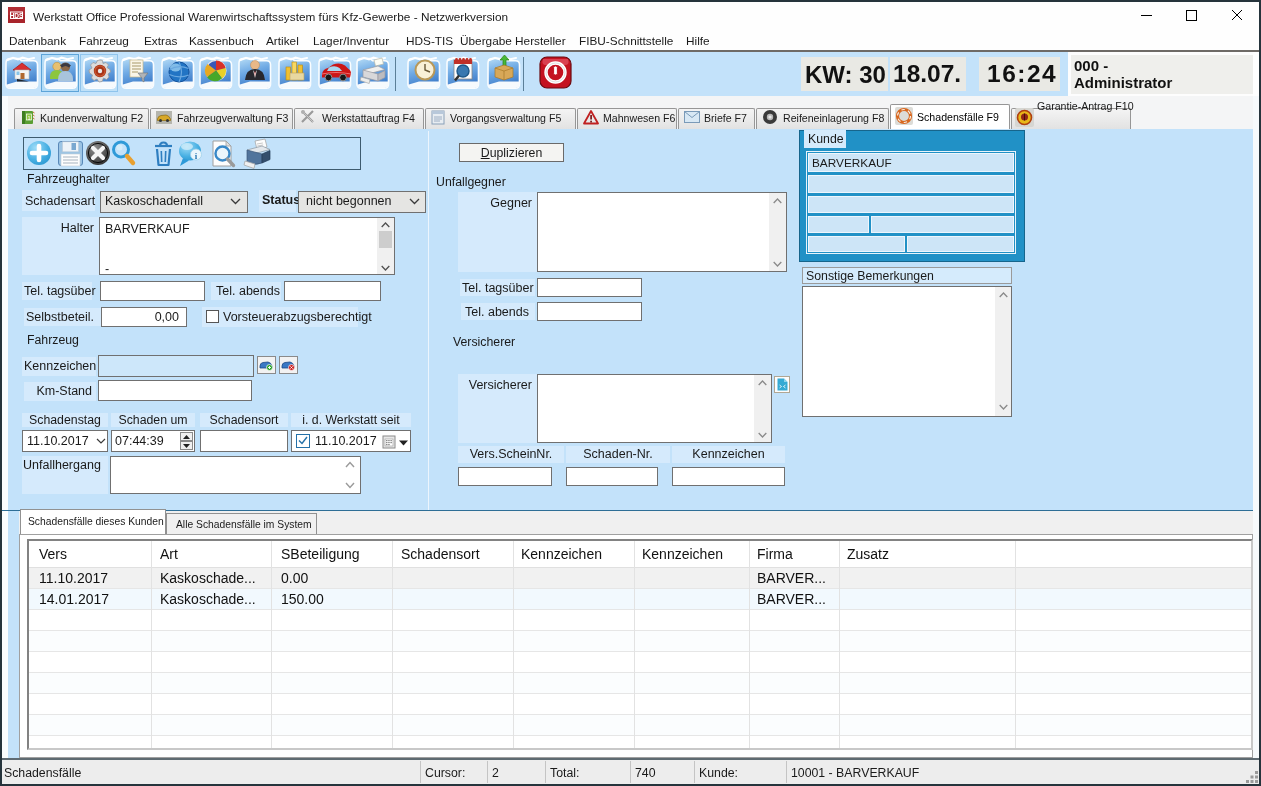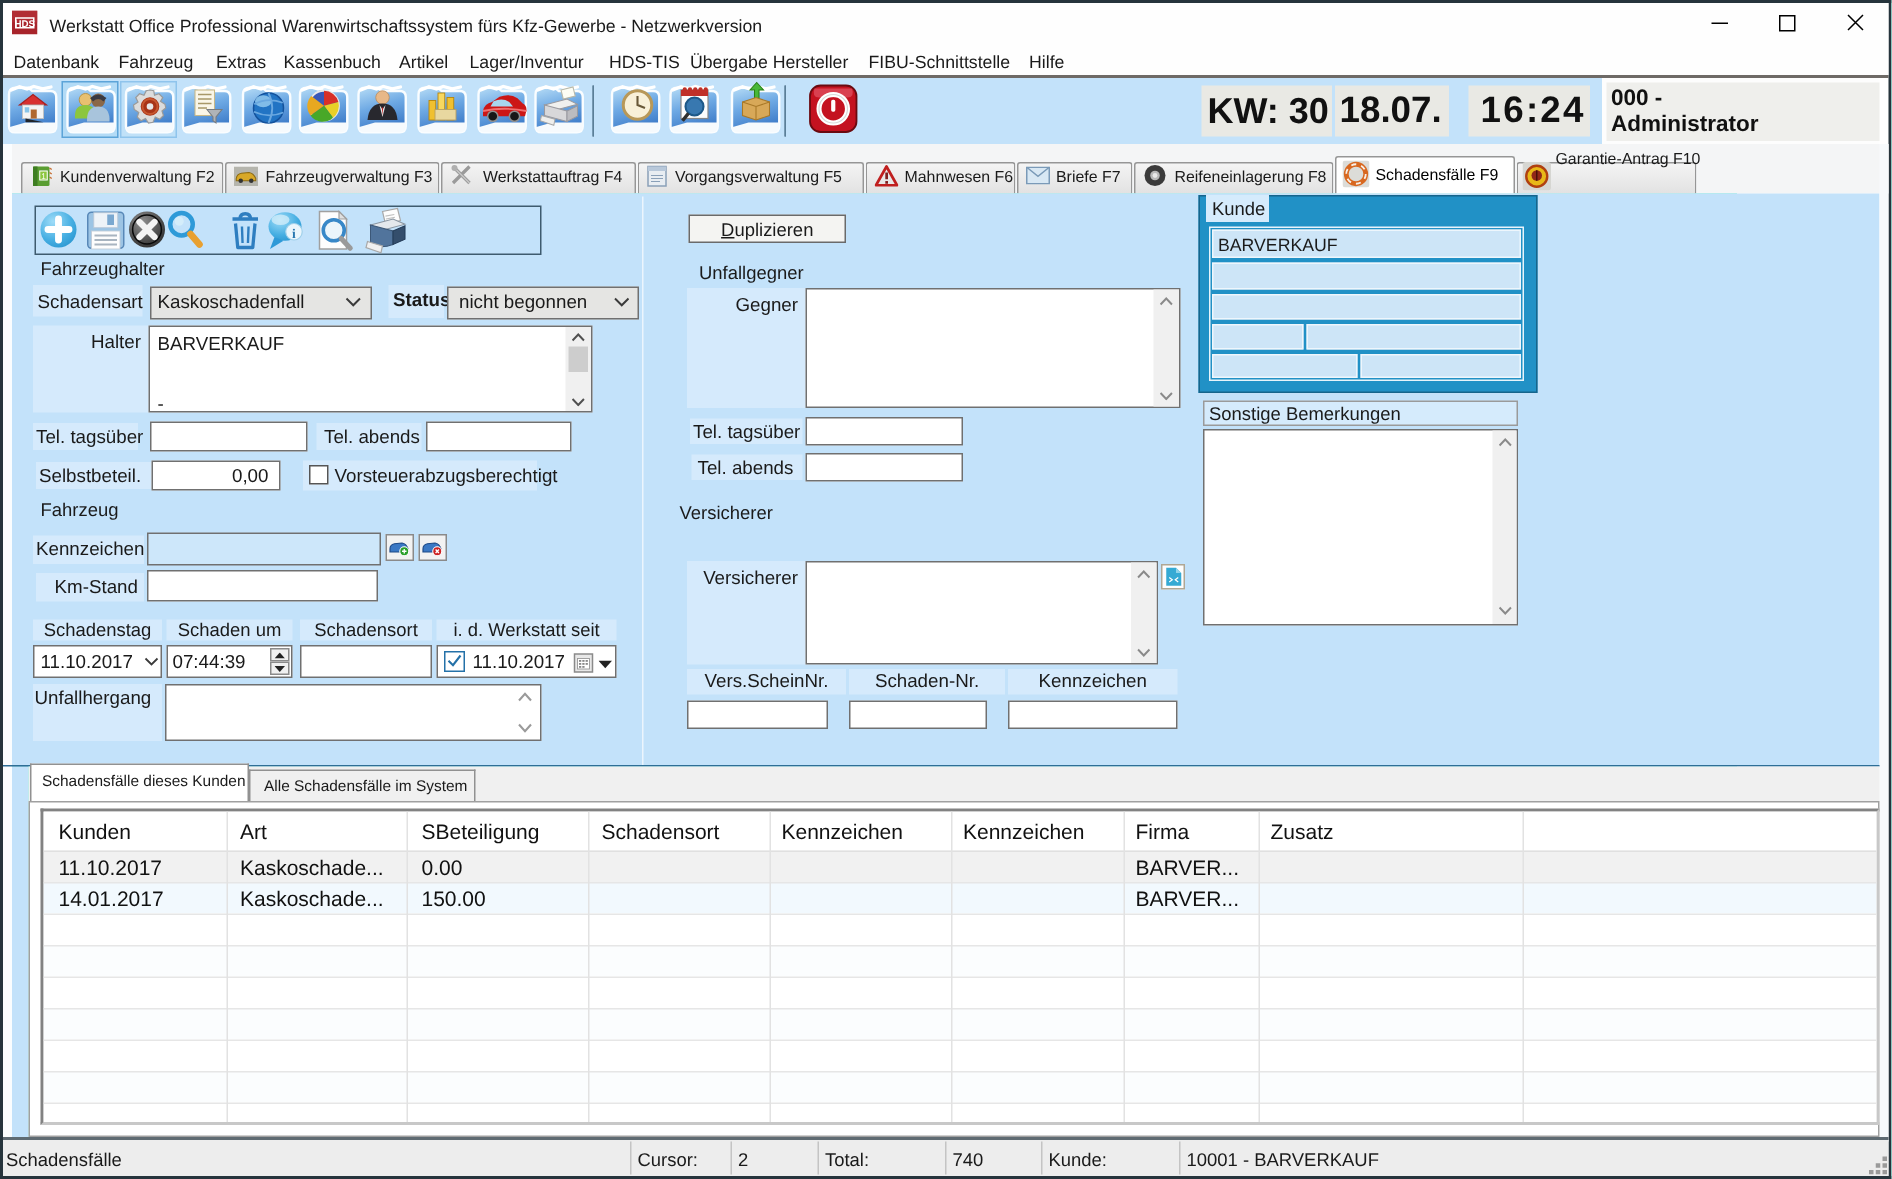--- a/index.html
+++ b/index.html
@@ -474,21 +474,21 @@
   <div class="abs inp" style="left:110px;top:456px;width:251px;height:38px;"></div>
   <svg class="abs" style="left:345px;top:461px;" width="10" height="7" viewBox="0 0 10 7">
       <path d="M1,6 L5,1.5 L9,6" fill="none" stroke="#9a9a9a" stroke-width="1.4"></path>
     </svg>
   <svg class="abs" style="left:345px;top:482px;" width="10" height="7" viewBox="0 0 10 7">
       <path d="M1,1 L5,5.5 L9,1" fill="none" stroke="#9a9a9a" stroke-width="1.4"></path>
     </svg>
 
   <div class="abs" style="left:459px;top:143px;width:105px;height:19px;background:#f4f4f2;border:1px solid #6a6a6a;box-sizing:border-box;"></div>
   <div class="abs txt" style="left:459px;top:146px;width:105px;text-align:center;"><span style="text-decoration:underline;">D</span>uplizieren</div>
-  <div class="abs txt" style="left:466px;top:175px;">Unfallgegner</div>
+  <div class="abs txt" style="left:436px;top:175px;">Unfallgegner</div>
 
   <div class="abs chip" style="left:458px;top:192px;width:79px;height:80px;"></div>
   <div class="abs txt" style="left:458px;top:196px;width:74px;text-align:right;font-size:12.5px;">Gegner</div>
   <div class="abs inp" style="left:537px;top:192px;width:250px;height:80px;"></div>
   <div class="abs" style="left:769px;top:193px;width:17px;height:78px;background:#f0f0f0;"></div>
   <svg class="abs" style="left:773px;top:198px;" width="9" height="6" viewBox="0 0 9 6">
       <path d="M0.7,5 L4.5,1 L8.3,5" fill="none" stroke="#8a8a8a" stroke-width="1.3"></path>
     </svg>
   <svg class="abs" style="left:773px;top:261px;" width="9" height="6" viewBox="0 0 9 6">
       <path d="M0.7,1 L4.5,5 L8.3,1" fill="none" stroke="#8a8a8a" stroke-width="1.3"></path>
@@ -586,21 +586,21 @@
 
     <div style="position:absolute;left:122px;top:0;width:1px;height:207px;background:#e2e2e2;"></div>
     <div style="position:absolute;left:242px;top:0;width:1px;height:207px;background:#e2e2e2;"></div>
     <div style="position:absolute;left:363px;top:0;width:1px;height:207px;background:#e2e2e2;"></div>
     <div style="position:absolute;left:484px;top:0;width:1px;height:207px;background:#e2e2e2;"></div>
     <div style="position:absolute;left:605px;top:0;width:1px;height:207px;background:#e2e2e2;"></div>
     <div style="position:absolute;left:720px;top:0;width:1px;height:207px;background:#e2e2e2;"></div>
     <div style="position:absolute;left:810px;top:0;width:1px;height:207px;background:#e2e2e2;"></div>
     <div style="position:absolute;left:986px;top:0;width:1px;height:207px;background:#e2e2e2;"></div>
 
-    <div style="position:absolute;left:10px;top:5px;font-size:14px;color:#111;">Kunden</div>
+    <div style="position:absolute;left:10px;top:5px;font-size:14px;color:#111;">Vers</div>
     <div style="position:absolute;left:131px;top:5px;font-size:14px;color:#111;">Art</div>
     <div style="position:absolute;left:252px;top:5px;font-size:14px;color:#111;">SBeteiligung</div>
     <div style="position:absolute;left:372px;top:5px;font-size:14px;color:#111;">Schadensort</div>
     <div style="position:absolute;left:492px;top:5px;font-size:14px;color:#111;">Kennzeichen</div>
     <div style="position:absolute;left:613px;top:5px;font-size:14px;color:#111;">Kennzeichen</div>
     <div style="position:absolute;left:728px;top:5px;font-size:14px;color:#111;">Firma</div>
     <div style="position:absolute;left:818px;top:5px;font-size:14px;color:#111;">Zusatz</div>
 
     <div style="position:absolute;left:10px;top:29px;font-size:14px;color:#111;">11.10.2017</div>
     <div style="position:absolute;left:131px;top:29px;font-size:14px;color:#111;">Kaskoschade...</div>

